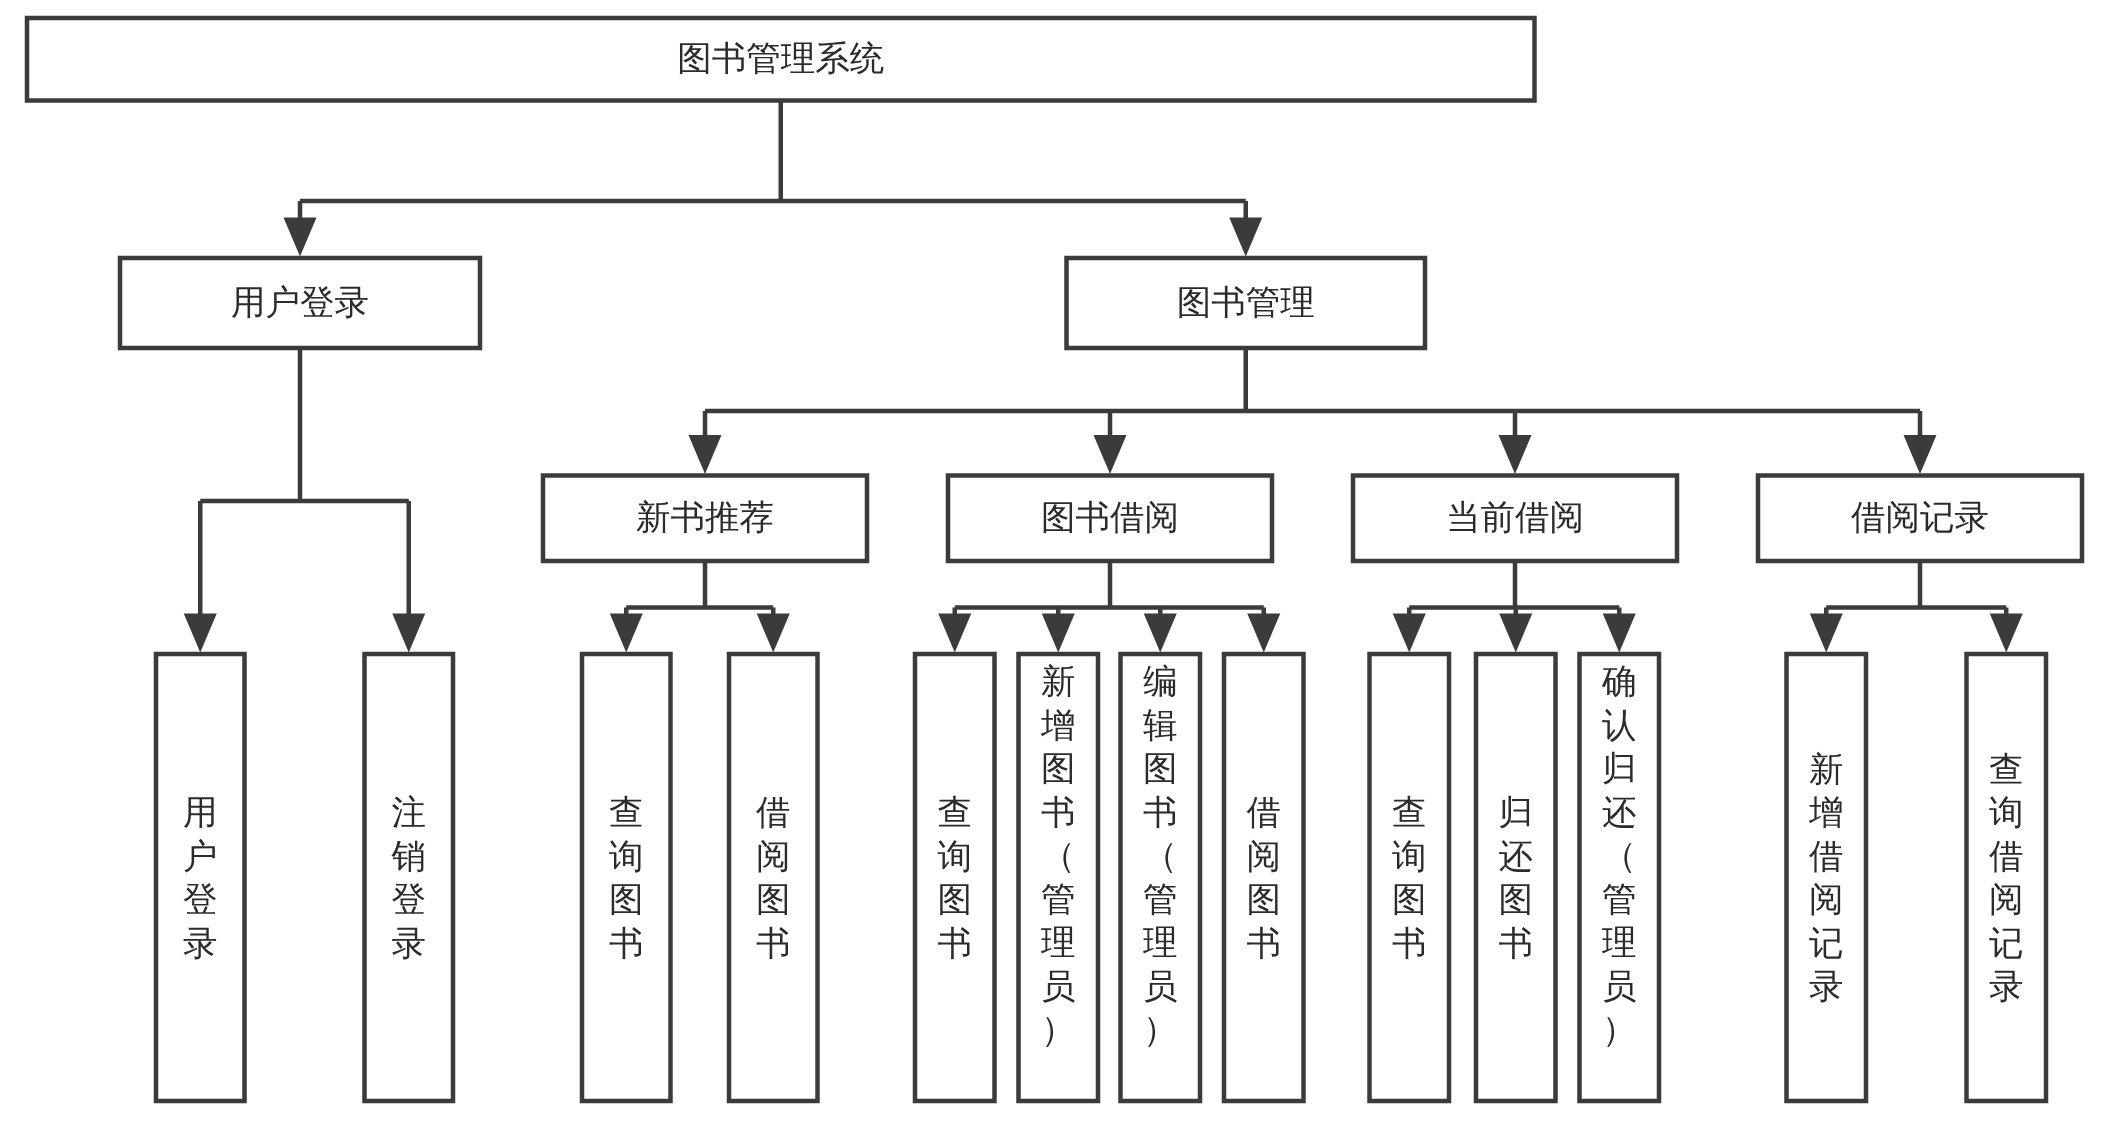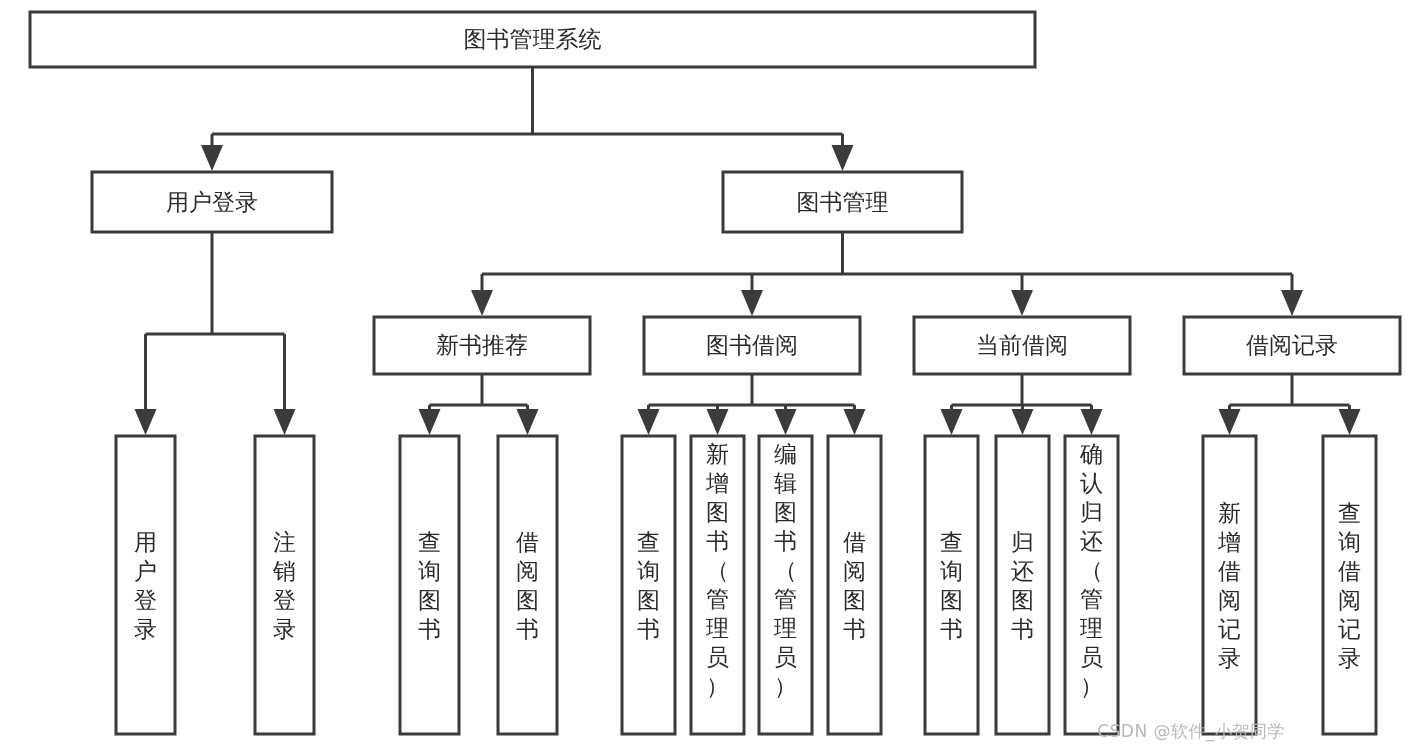--- a/index.html
+++ b/index.html
@@ -10,21 +10,21 @@
   }
   body {
     width: 1405px;
     height: 747px;
     overflow: hidden;
     font-family: "DejaVu Sans", "Liberation Sans", sans-serif;
     position: relative;
   }
   #diagram-root {
     position: absolute;
-    left: 12px;
+    left: 0;
     top: 0;
     width: 1281px;
     height: 747px;
   }
   svg#tree-svg {
     display: block;
     width: 1405px;
     height: 747px;
   }
   .node-rect {
@@ -216,14 +216,13 @@
         <g>
           <rect class="node-rect" x="1191" y="436" width="53" height="298"></rect>
           <text class="node-label-v" x="1217.5" y="520.62"><tspan x="1217.5" dy="0">新</tspan><tspan x="1217.5" dy="29">增</tspan><tspan x="1217.5" dy="29">借</tspan><tspan x="1217.5" dy="29">阅</tspan><tspan x="1217.5" dy="29">记</tspan><tspan x="1217.5" dy="29">录</tspan></text>
         </g>
         <g>
           <rect class="node-rect" x="1311" y="436" width="53" height="298"></rect>
           <text class="node-label-v" x="1337.5" y="520.62"><tspan x="1337.5" dy="0">查</tspan><tspan x="1337.5" dy="29">询</tspan><tspan x="1337.5" dy="29">借</tspan><tspan x="1337.5" dy="29">阅</tspan><tspan x="1337.5" dy="29">记</tspan><tspan x="1337.5" dy="29">录</tspan></text>
         </g>
       </g>
   </svg>
-  <div class="watermark">CSDN @软件_小贺同学</div>
 </div>
 
 </body></html>

